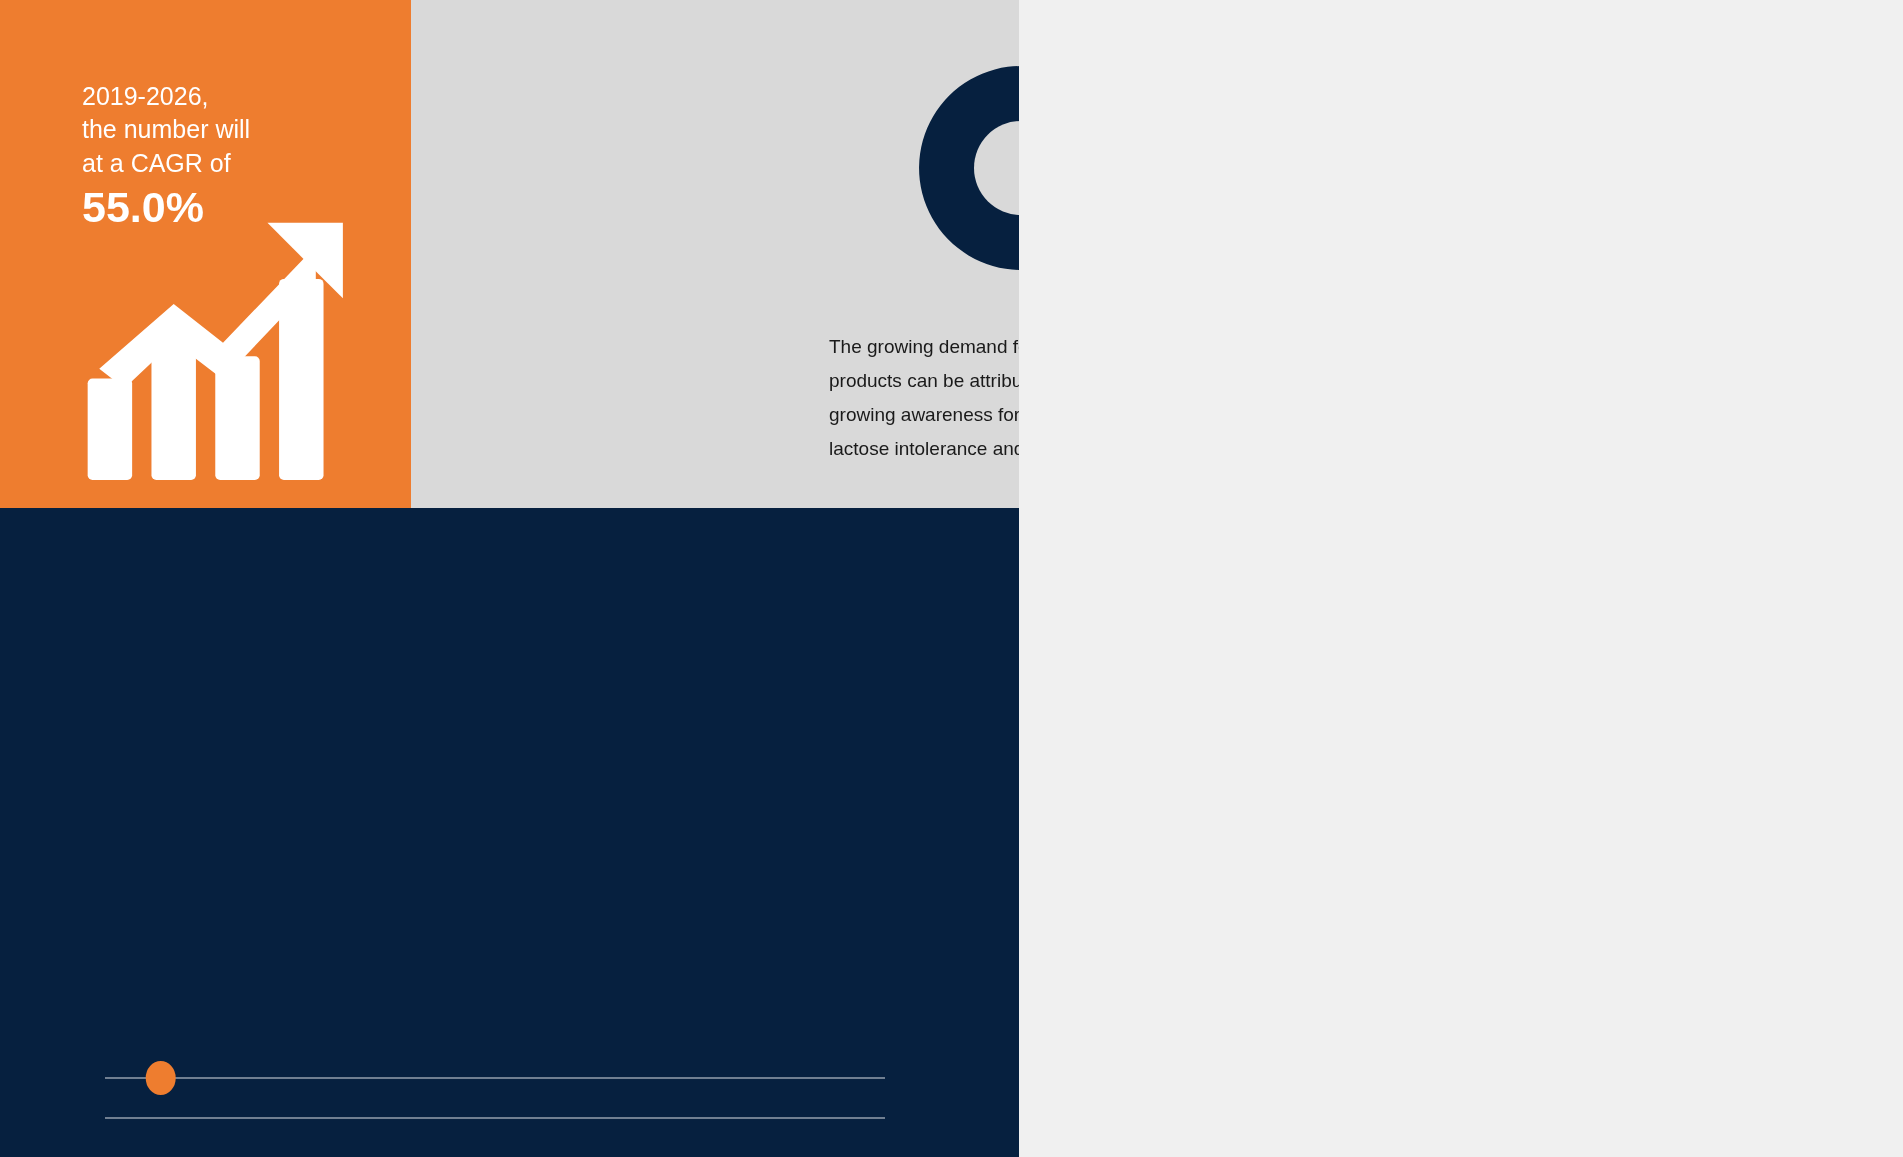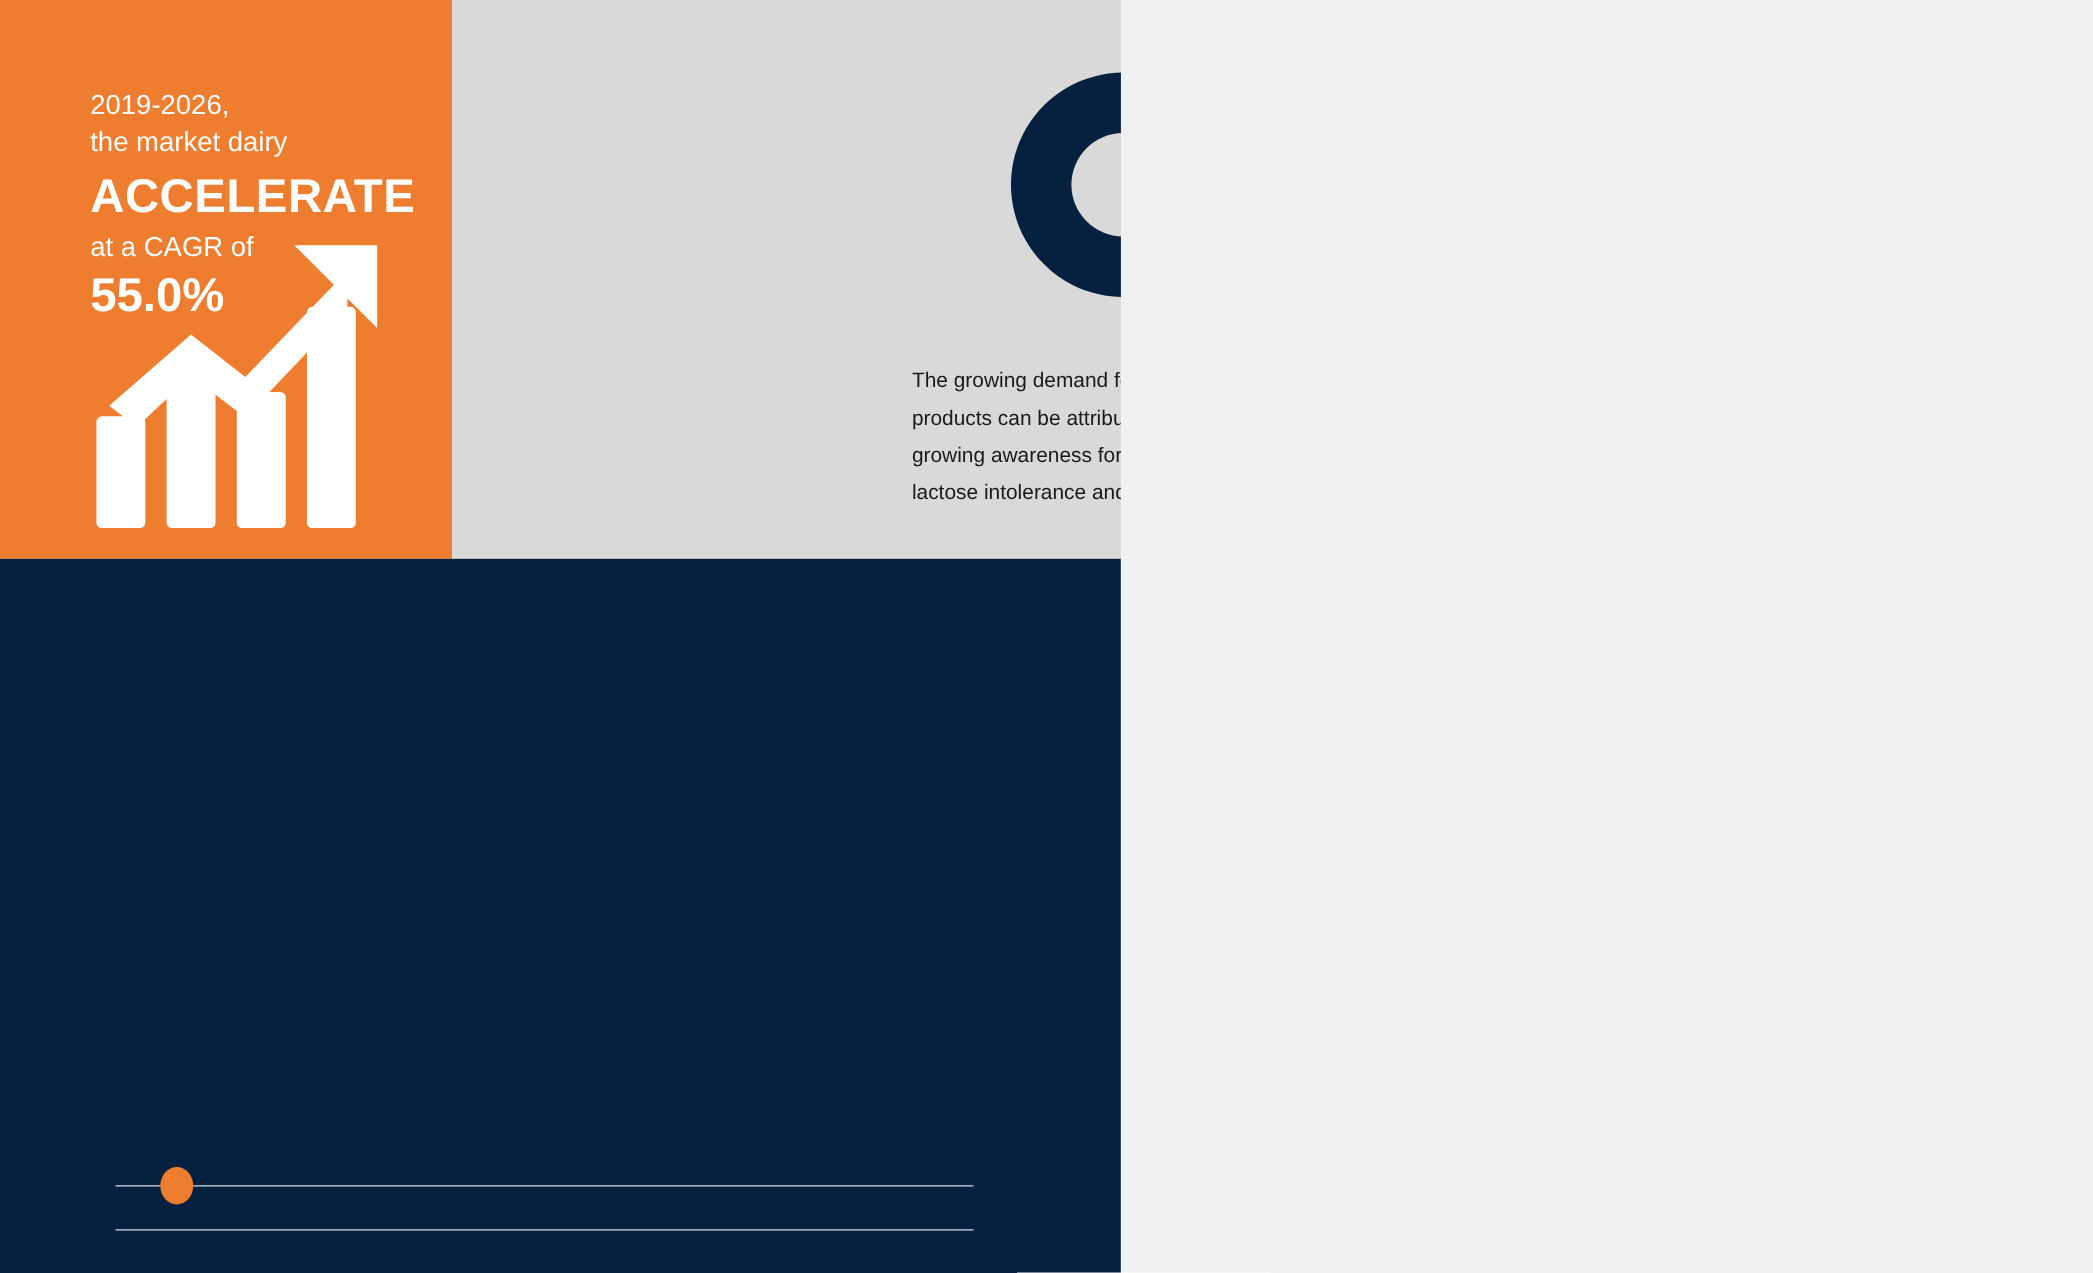--- a/index.html
+++ b/index.html
@@ -56,22 +56,21 @@
   .dotplot { position:absolute; left:85px; top:520px; width:820px; height:300px; }
 </style>
 </head>
 <body>
 
 <div class="page">
 
   <div class="panel-orange">
     <div class="accel-text">
       <div class="accel-line1">2019-2026,</div>
-      <div class="accel-line1">the market dairy</div>
-      <div class="accel-big">ACCELERATE</div>
+      <div class="accel-line1">the number will</div>
       <div class="accel-line3">at a CAGR of</div>
       <div class="accel-pct">55.0%</div>
     </div>
     <svg class="growth-icon" viewBox="0 0 300 300">
       <g fill="#ffffff">
         <rect x="10" y="195" width="46" height="105" rx="5"></rect>
         <rect x="76" y="150" width="46" height="150" rx="5"></rect>
         <rect x="142" y="172" width="46" height="128" rx="5"></rect>
         <rect x="208" y="92" width="46" height="208" rx="5"></rect>
         <path d="M 22 185 L 99 118 L 150 158 L 246 58 L 246 95 L 150 196 L 99 157 L 48 205 Z"></path>

